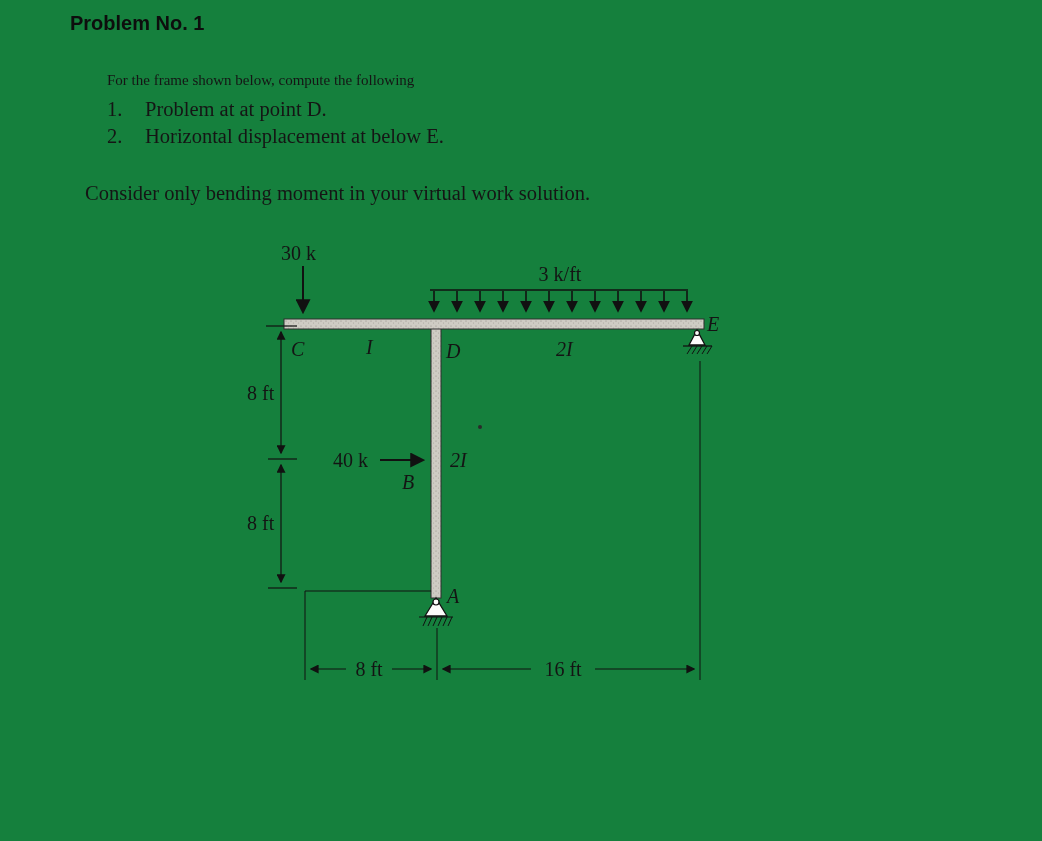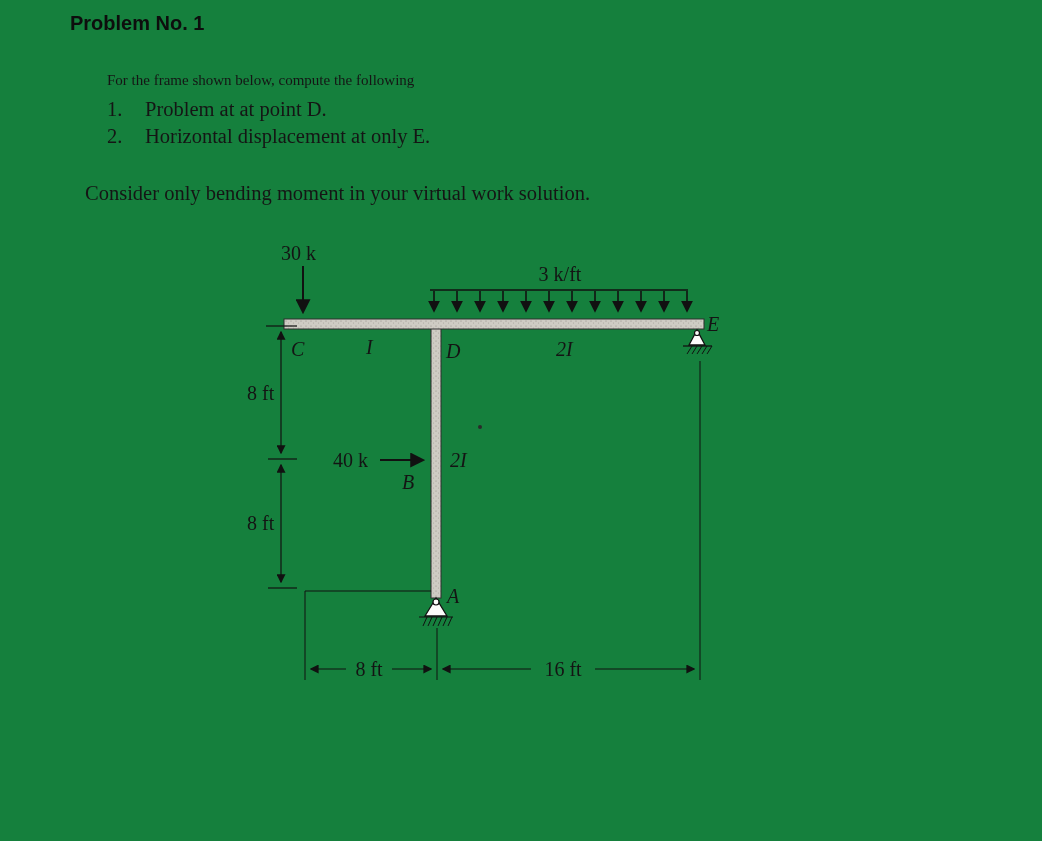--- a/index.html
+++ b/index.html
@@ -29,21 +29,21 @@
 </style>
 </head>
 <body>
 
 <div class="sheet">
 
   <div class="title">Problem No. 1</div>
   <div class="intro">For the frame shown below, compute the following</div>
 
   <div class="list-item item1"><span class="num">1.</span><span>Problem at at point D.</span></div>
-  <div class="list-item item2"><span class="num">2.</span><span>Horizontal displacement at only E.</span></div>
+  <div class="list-item item2"><span class="num">2.</span><span>Horizontal displacement at below E.</span></div>
 
   <div class="note">Consider only bending moment in your virtual work solution.</div>
 
   <svg class="diagram" width="1042" height="841" viewBox="0 0 1042 841" xmlns="http://www.w3.org/2000/svg">
     <defs>
       <pattern id="stipple" width="5" height="5" patternUnits="userSpaceOnUse">
         <rect width="5" height="5" fill="#cfccc4"></rect>
         <circle cx="1" cy="1" r="0.6" fill="#8f8c84"></circle>
         <circle cx="3.5" cy="3" r="0.5" fill="#a5a29a"></circle>
       </pattern>

